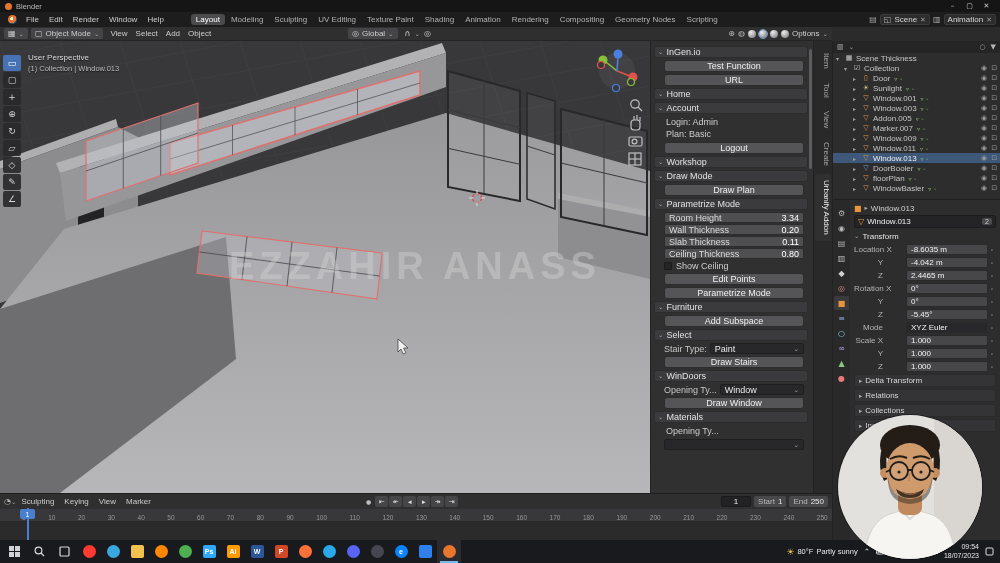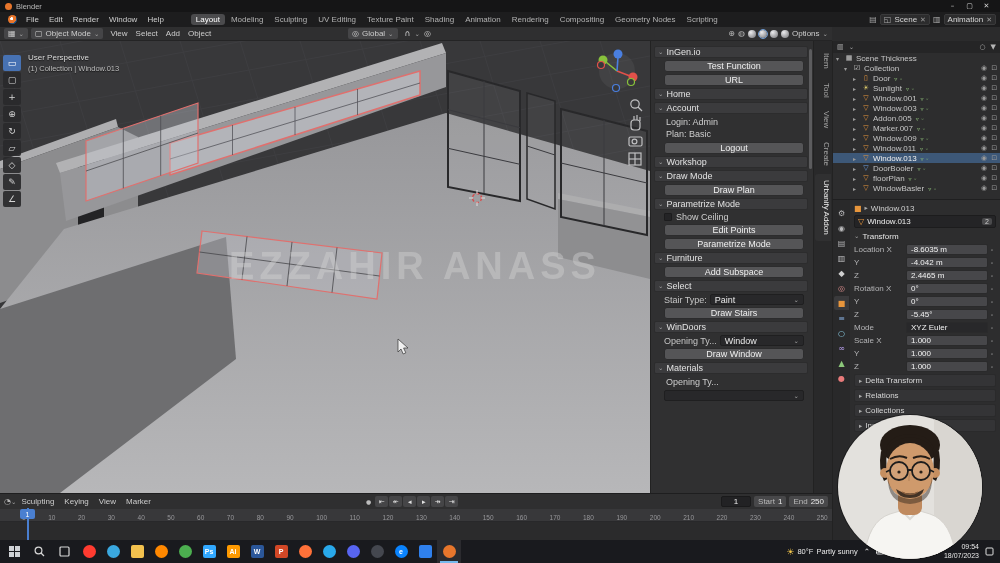--- a/index.html
+++ b/index.html
@@ -94,21 +94,21 @@
 .pr-tabs{width:17px;background:#29292a;padding-top:6px;display:flex;flex-direction:column;align-items:center;gap:1px}
 .pr-tab{width:15px;height:14px;display:flex;align-items:center;justify-content:center;font-size:8px;border-radius:2px 0 0 2px}
 .pr-tab.active{background:#3a3a3c}
 .pr-main{flex:1;padding:2px 4px;overflow:hidden}
 .pr-crumb{display:flex;align-items:center;gap:3px;height:12px;color:#d0d0d0}
 .pr-name{display:flex;align-items:center;gap:3px;background:#242426;border:1px solid #1c1c1d;border-radius:2px;
   height:13px;padding:0 3px;margin:1px 0;color:#ececec}
 .badge{margin-left:auto;background:#4a4a4c;border-radius:2px;padding:0 3px;color:#ccc;font-size:7px}
 .pr-panelh{display:flex;align-items:center;gap:3px;height:12px;color:#e6e6e6;margin-top:2px}
 .pr-row{display:flex;align-items:center;height:12px;margin:1px 0}
-.pr-row .lab{width:52px;text-align:left;padding-right:0;color:#b4b4b6}
+.pr-row .lab{width:52px;text-align:right;padding-right:23px;color:#b4b4b6}
 .pr-row .val{flex:1;background:#47474a;border:1px solid #2a2a2b;border-radius:2px;height:11px;
   display:flex;align-items:center;padding:0 4px;color:#f2f2f2}
 .pr-row.drop .val{background:#28282a}
 .pr-row .kdot{width:8px;text-align:center;color:#8a8a8a;font-size:6px}
 .pr-collapsed{display:flex;align-items:center;gap:3px;height:13px;background:#343436;border:1px solid #2a2a2b;
   border-radius:2px;margin:2px 0;padding:0 4px;color:#d6d6d6}
 
 
 #timeline{position:absolute;left:0;top:493px;width:832px;height:47px;background:#2a2a2b;border-top:1px solid #1e1e1f;z-index:6}
 .tl-header{height:15px;background:#2f2f30;display:flex;align-items:center;padding:0 4px;font-size:8px;color:#cdcdcd;position:relative}
@@ -428,20 +428,43 @@
         </div>
       <div class="np-h">
           <span class="car">⌄</span>
           <span>Draw Mode</span>
         </div>
       <div class="np-btn">Draw Plan</div>
       <div class="np-h">
           <span class="car">⌄</span>
           <span>Parametrize Mode</span>
         </div>
+      <div>
+
+          <div class="np-field">
+            <span class="fl">Room Height</span>
+            <span class="fv">3.34</span>
+          </div>
+
+          <div class="np-field">
+            <span class="fl">Wall Thickness</span>
+            <span class="fv">0.20</span>
+          </div>
+
+          <div class="np-field">
+            <span class="fl">Slab Thickness</span>
+            <span class="fv">0.11</span>
+          </div>
+
+          <div class="np-field">
+            <span class="fl">Ceiling Thickness</span>
+            <span class="fv">0.80</span>
+          </div>
+
+      </div>
       <div class="np-check">
         <span class="cbox"></span>
         <span>Show Ceiling</span>
       </div>
       <div class="np-btn">Edit Points</div>
       <div class="np-btn">Parametrize Mode</div>
       <div class="np-h">
           <span class="car">⌄</span>
           <span>Furniture</span>
         </div>

